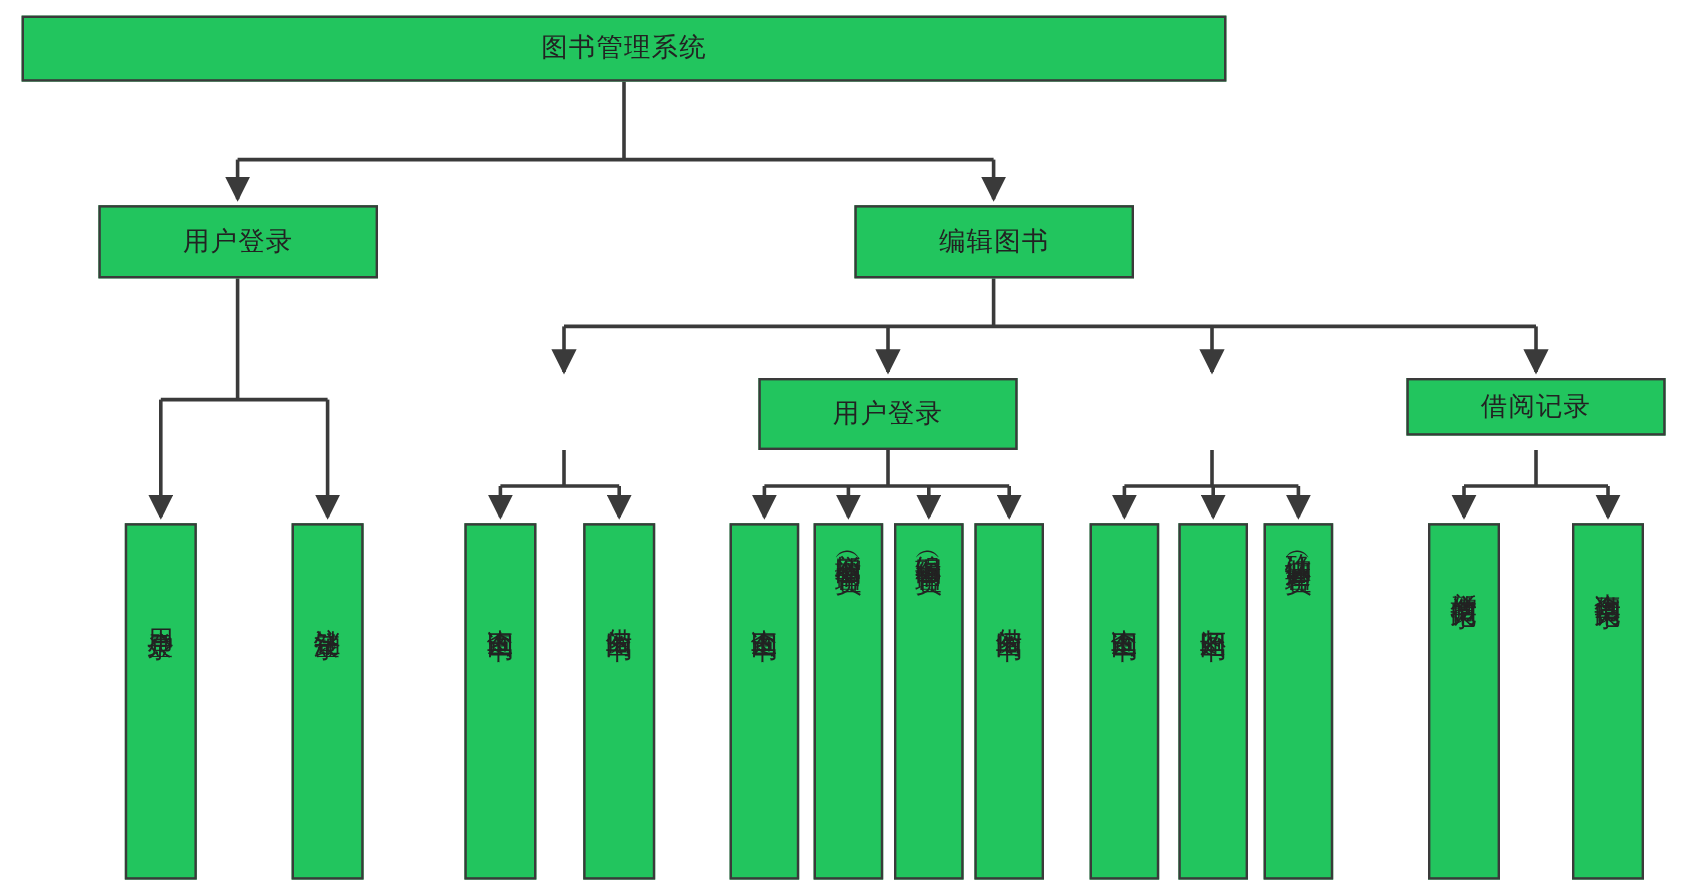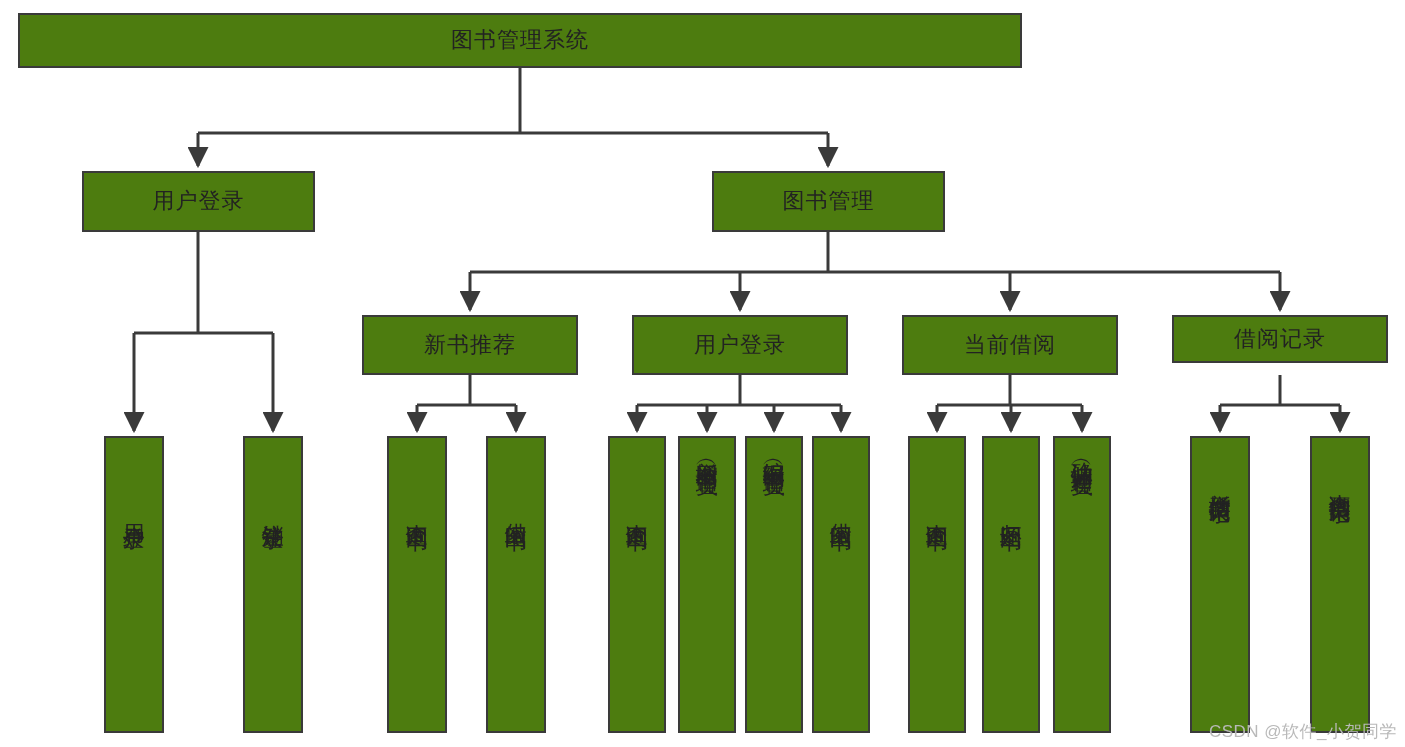--- a/index.html
+++ b/index.html
@@ -20,21 +20,21 @@
   #diagram-svg {
     position: absolute;
     top: 0;
     left: 0;
     width: 1405px;
     height: 747px;
   }
   .node-box {
     position: absolute;
     box-sizing: border-box;
-    background: #4d7c0f;
+    background: #22c55e;
     border: 2px solid #3a3a3a;
     display: flex;
     align-items: center;
     justify-content: center;
     color: #222222;
   }
   .node-label-h {
     font-size: 22px;
     line-height: 1.2;
     white-space: nowrap;
@@ -130,31 +130,25 @@
   </svg>
 
   <div class="node-box" style="left:18px; top:13px; width:1004px; height:55px;">
     <span class="node-label-h">图书管理系统</span>
   </div>
 
   <div class="node-box" style="left:82px; top:171px; width:233px; height:61px;">
     <span class="node-label-h">用户登录</span>
   </div>
   <div class="node-box" style="left:712px; top:171px; width:233px; height:61px;">
-    <span class="node-label-h">图书管理</span>
+    <span class="node-label-h">编辑图书</span>
   </div>
 
-  <div class="node-box" style="left:362px; top:315px; width:216px; height:60px;">
-    <span class="node-label-h">新书推荐</span>
-  </div>
   <div class="node-box" style="left:632px; top:315px; width:216px; height:60px;">
     <span class="node-label-h">用户登录</span>
-  </div>
-  <div class="node-box" style="left:902px; top:315px; width:216px; height:60px;">
-    <span class="node-label-h">当前借阅</span>
   </div>
   <div class="node-box" style="left:1172px; top:315px; width:216px; height:48px;">
     <span class="node-label-h">借阅记录</span>
   </div>
 
   <div class="node-box leaf" style="left:104px; top:436px; width:60px; height:297px; padding-top:68px;">
     <span class="node-label-v">用户登录</span>
   </div>
   <div class="node-box leaf" style="left:243px; top:436px; width:60px; height:297px; padding-top:68px;">
     <span class="node-label-v">注销登录</span>
@@ -190,15 +184,14 @@
     <span class="node-label-v">确认归还（管理员）</span>
   </div>
 
   <div class="node-box leaf" style="left:1190px; top:436px; width:60px; height:297px; padding-top:38px;">
     <span class="node-label-v">新增借阅记录</span>
   </div>
   <div class="node-box leaf" style="left:1310px; top:436px; width:60px; height:297px; padding-top:38px;">
     <span class="node-label-v">查询借阅记录</span>
   </div>
 
-  <div id="watermark">CSDN @软件_小贺同学</div>
 
 </div>
 
 </body></html>

